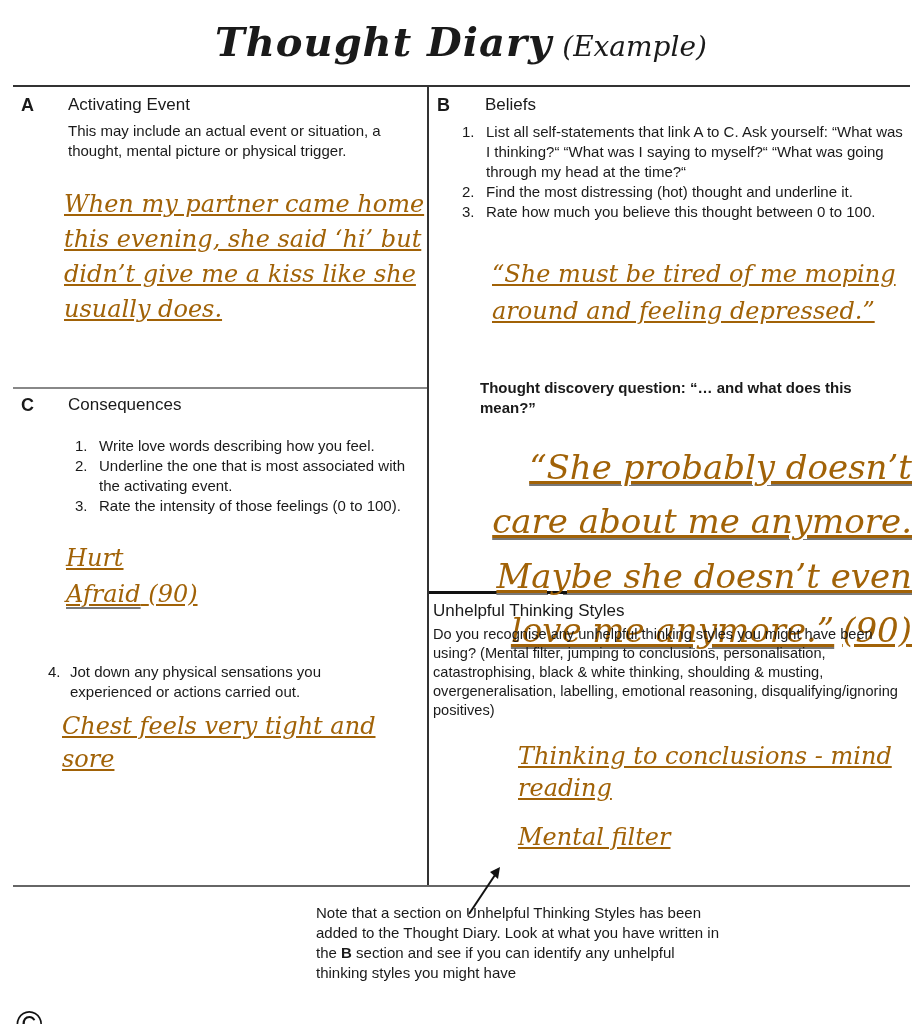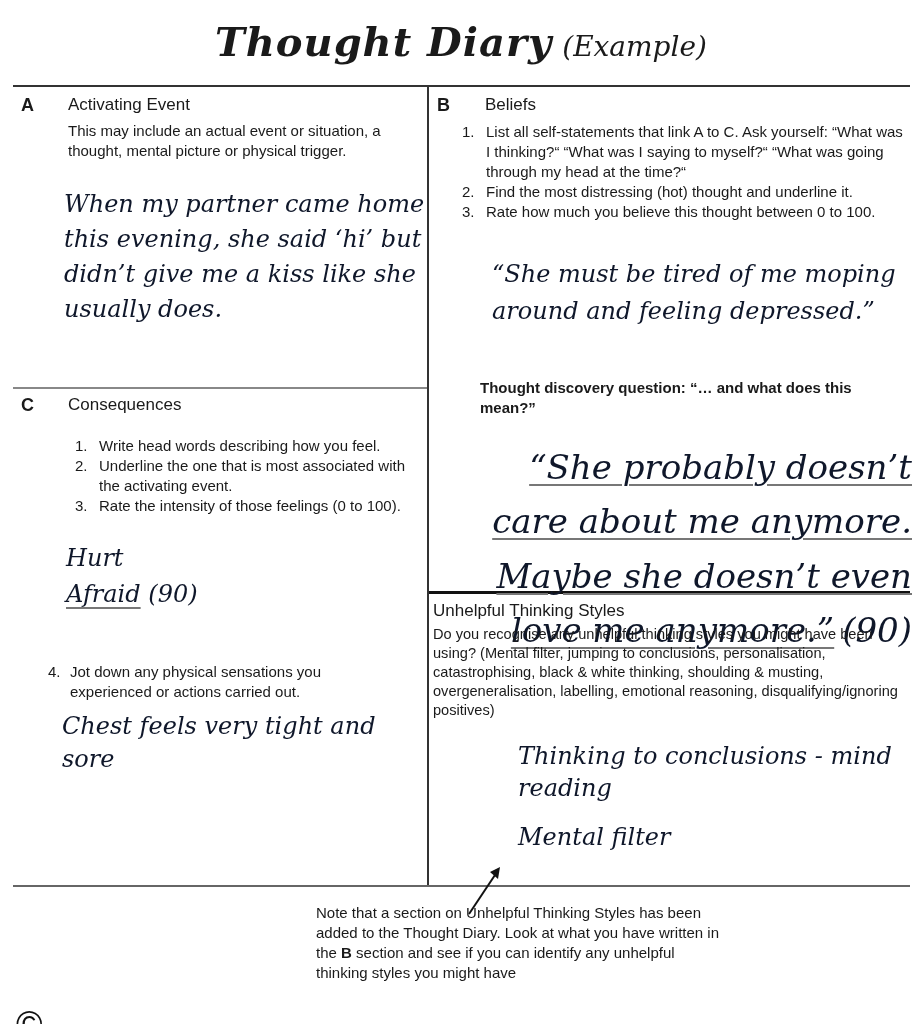--- a/index.html
+++ b/index.html
@@ -35,21 +35,22 @@
   .line-unhelpful  { left: 429px; top: 591px; width: 481px; height: 3px; background: #111; }
 
   
   .letter { font-weight: 700; font-size: 18px; }
   .cell-heading { font-weight: 400; font-size: 17px; }
   .body-text { font-size: 15px; line-height: 1.33; }
 
   .hand {
     font-family: "DejaVu Serif", serif;
     font-style: italic;
-    color: #0f172a;
+    color: #a16207;
+    text-decoration: underline;
   }
   .u {
     text-decoration: underline;
     text-decoration-color: #777;
     text-decoration-thickness: 2px;
     text-underline-offset: 5px;
   }
 
   
   .num-list { counter-reset: item; }
@@ -161,21 +162,21 @@
       <span class="u">“She probably doesn’t care about me anymore.  Maybe she doesn’t even love me anymore.”</span><span class="rating">(90)</span>
     </div>
   </div>
 
   <div class="section-c">
     <div class="head-row">
       <span class="letter">C</span>
       <span class="cell-heading">Consequences</span>
     </div>
     <div class="num-list">
-      <div class="li">Write head words describing how you feel.</div>
+      <div class="li">Write love words describing how you feel.</div>
       <div class="li">Underline the one that is most associated with the activating event.</div>
       <div class="li">Rate the intensity of those feelings (0 to 100).</div>
     </div>
     <div class="feelings">
       <div class="feeling-line hand">Hurt</div>
       <div class="feeling-line hand">
         <span class="u">Afraid</span>
         <span>(90)</span>
       </div>
     </div>

